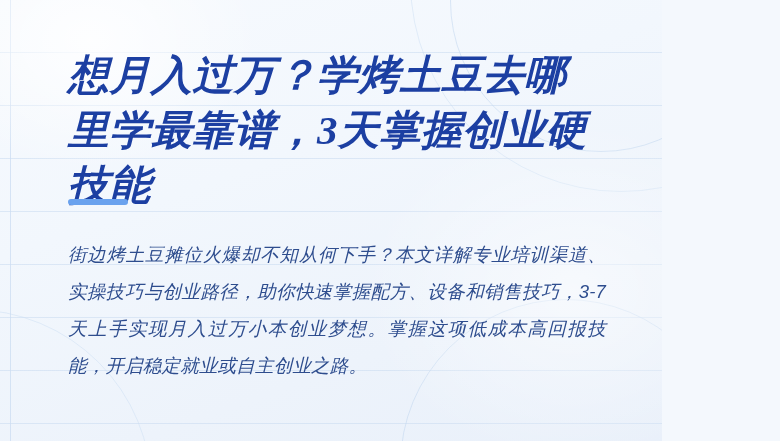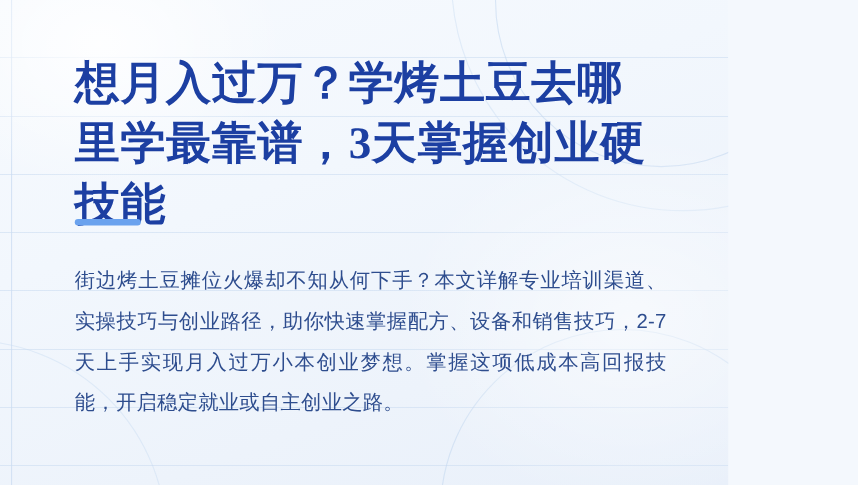--- a/index.html
+++ b/index.html
@@ -14,20 +14,21 @@
     background: #f4f8fd;
   }
 
   #poster {
     position: relative;
     width: 662px;
     height: 441px;
     overflow: hidden;
     background:
       linear-gradient(160deg, #f7fafe 0%, #f2f7fd 38%, #edf3fb 72%, #e9f0fa 100%);
+    font-style: italic;
   }
 
   
   .bands {
     position: absolute;
     inset: 0;
     background-image: repeating-linear-gradient(
       to bottom,
       rgba(208, 223, 242, 0.00) 0px,
       rgba(208, 223, 242, 0.00) 52px,
@@ -157,16 +158,16 @@
 
   <div class="glow tl"></div>
   <div class="glow mr"></div>
 
   <div class="content">
 
     <h1 class="title">想月入过万？学烤土豆去哪里学最靠谱，3天掌握创业硬技能</h1>
 
     <div class="divider"></div>
 
-    <p class="body-copy">街边烤土豆摊位火爆却不知从何下手？本文详解专业培训渠道、实操技巧与创业路径，助你快速掌握配方、设备和销售技巧，2-7天上手实现月入过万小本创业梦想。掌握这项低成本高回报技能，开启稳定就业或自主创业之路。</p>
+    <p class="body-copy">街边烤土豆摊位火爆却不知从何下手？本文详解专业培训渠道、实操技巧与创业路径，助你快速掌握配方、设备和销售技巧，3-7天上手实现月入过万小本创业梦想。掌握这项低成本高回报技能，开启稳定就业或自主创业之路。</p>
 
   </div>
 </div>
 
 </body></html>

